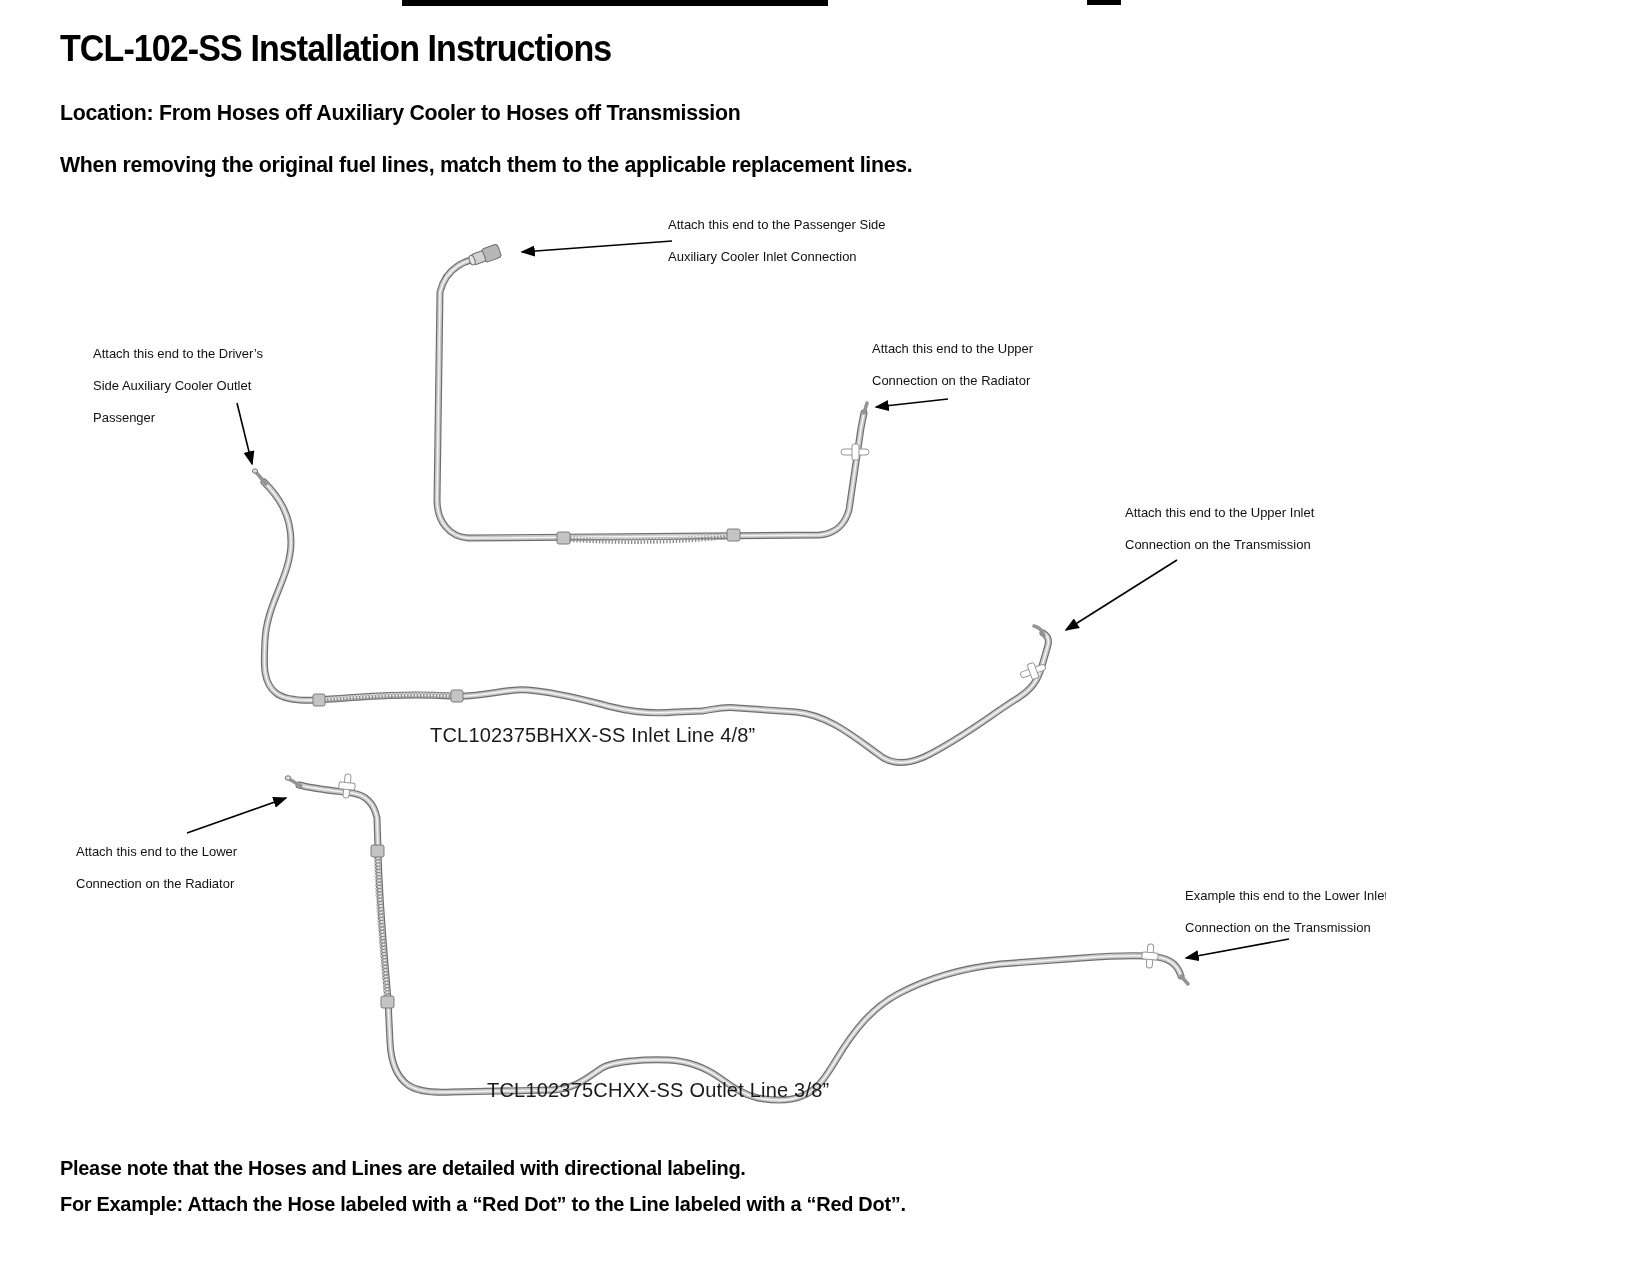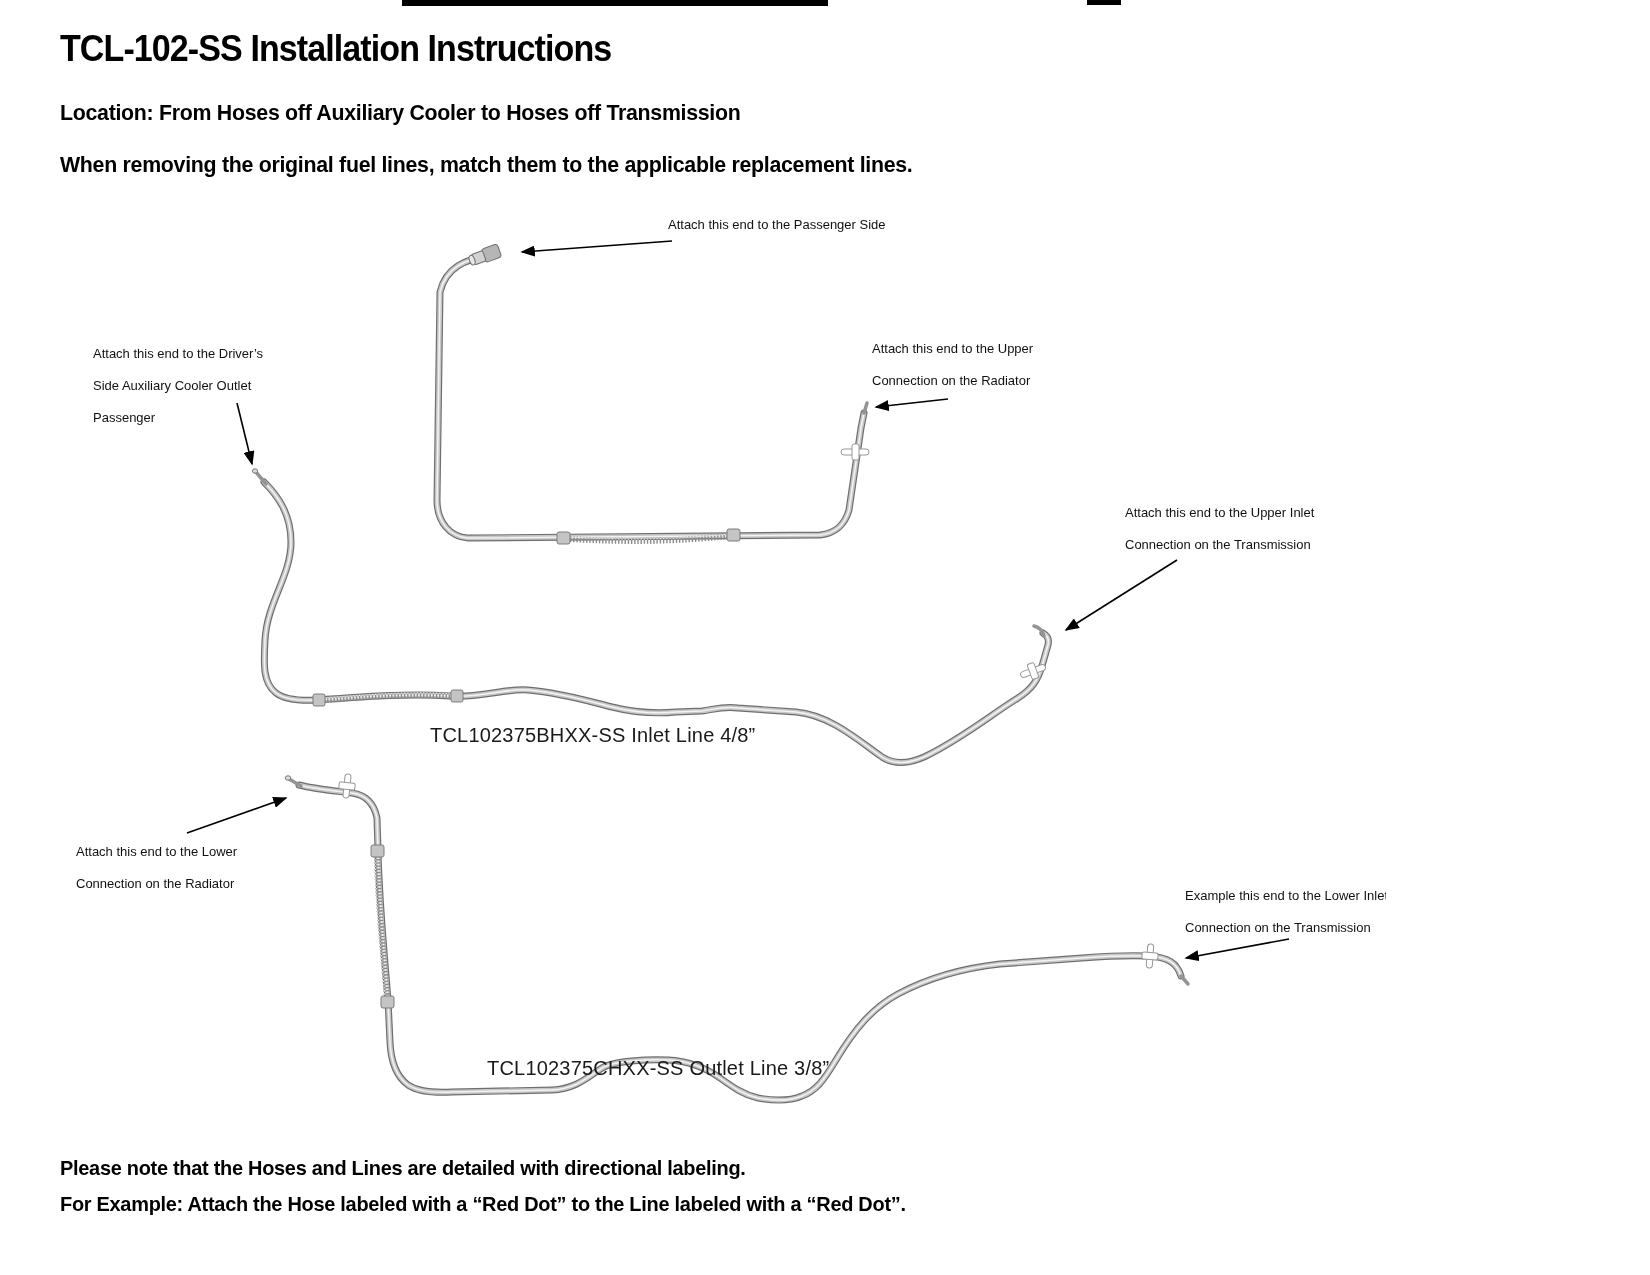--- a/index.html
+++ b/index.html
@@ -135,20 +135,21 @@
       <line class="arrow" x1="237" y1="403" x2="252" y2="464" marker-end="url(#ah)"></line>
       <line class="arrow" x1="948" y1="399" x2="876" y2="407" marker-end="url(#ah)"></line>
       <line class="arrow" x1="1177" y1="560" x2="1066" y2="630" marker-end="url(#ah)"></line>
       <line class="arrow" x1="187" y1="833" x2="286" y2="798" marker-end="url(#ah)"></line>
       <line class="arrow" x1="1289" y1="939" x2="1186" y2="958" marker-end="url(#ah)"></line>
     </g>
   </svg>
 
   <div class="abs ann" style="left:668px;top:209px;">
     <span>Attach this end to the Passenger Side</span>
+    <span>Auxiliary Cooler Inlet Connection</span>
   </div>
 
   <div class="abs ann" style="left:93px;top:318px;margin-top:20px;">
     <span>Attach this end to the Driver’s</span>
     <span>Side Auxiliary Cooler Outlet</span>
     <span>Passenger</span>
   </div>
 
   <div class="abs ann" style="left:872px;top:333px;">
     <span>Attach this end to the Upper</span>
@@ -164,18 +165,18 @@
     <span>Attach this end to the Lower</span>
     <span>Connection on the Radiator</span>
   </div>
 
   <div class="abs ann" style="left:1185px;top:880px;">
     <span>Example this end to the Lower Inlet</span>
     <span>Connection on the Transmission</span>
   </div>
 
   <div class="abs cap" style="left:430px;top:724px;">TCL102375BHXX-SS Inlet Line 4/8”</div>
-  <div class="abs cap" style="left:487px;top:1057px;">TCL102375CHXX-SS Outlet Line 3/8”</div>
+  <div class="abs cap" style="left:487px;top:1079px;">TCL102375CHXX-SS Outlet Line 3/8”</div>
 
   <div class="abs note" style="left:60px;top:1156px;">Please note that the Hoses and Lines are detailed with directional labeling.</div>
   <div class="abs note" style="left:60px;top:1192px;">For Example: Attach the Hose labeled with a “Red Dot” to the Line labeled with a “Red Dot”.</div>
 
 </div>
 
 </body></html>

